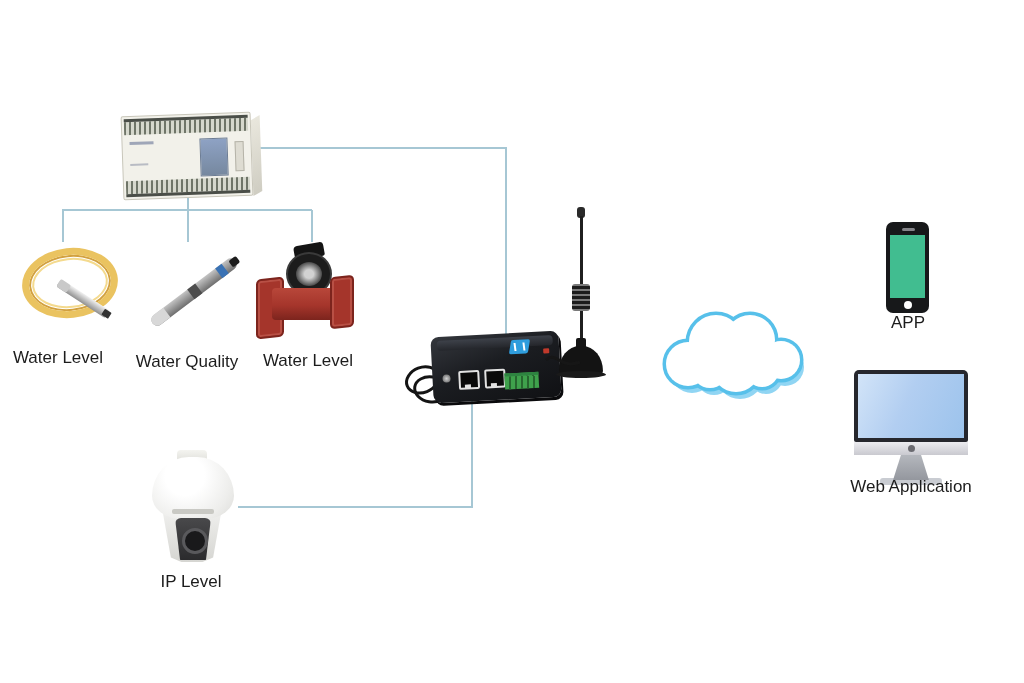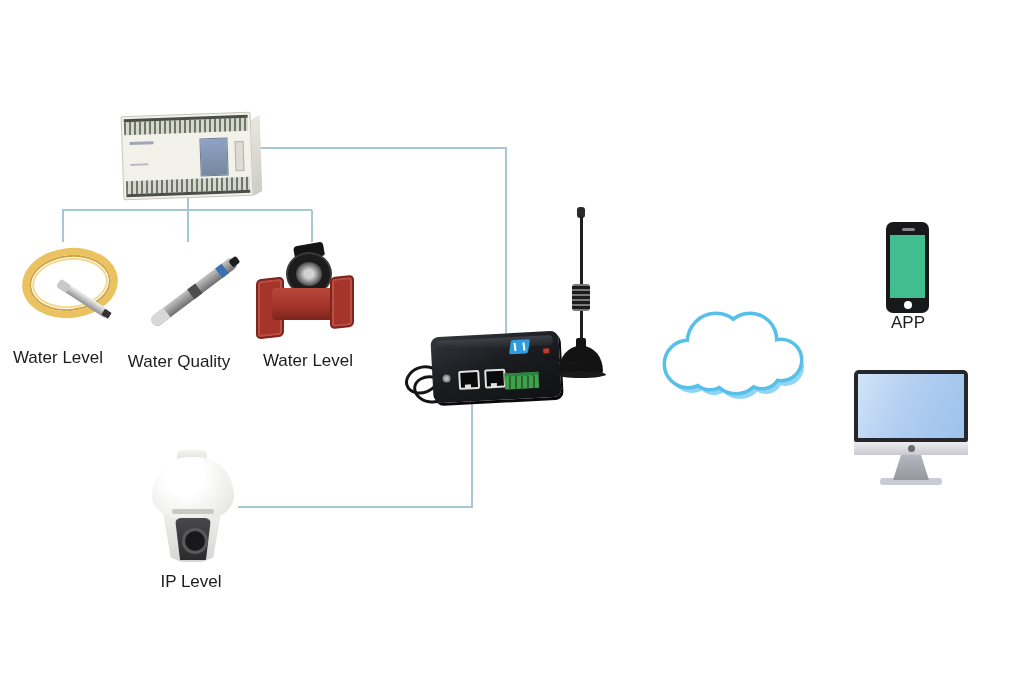--- a/index.html
+++ b/index.html
@@ -152,21 +152,21 @@
   <div class="dlabel" style="left:0;top:348px;width:116px">Water Level</div>
 
   <div class="wquality">
     <span class="wq-rod">
       <span class="wq-seg wq-silver"></span>
       <span class="wq-seg wq-joint"></span>
       <span class="wq-seg wq-blue"></span>
       <span class="wq-seg wq-tip"></span>
     </span>
   </div>
-  <div class="dlabel" style="left:116px;top:352px;width:126px">Water Quality</div>
+  <div class="dlabel" style="left:124px;top:352px;width:126px">Water Quality</div>
 
   <div class="wflow">
     <span class="wf-lid"></span>
     <span class="wf-dial"></span>
     <span class="wf-flange left"></span>
     <span class="wf-body"></span>
     <span class="wf-flange right"></span>
   </div>
   <div class="dlabel" style="left:248px;top:351px;width:120px">Water Level</div>
 
@@ -234,20 +234,21 @@
   <div class="dlabel" style="left:880px;top:313px;width:56px">APP</div>
 
   <div class="imac">
     <div class="imac-screen">
       <div class="imac-glass"></div>
     </div>
     <div class="imac-chin"></div>
     <div class="imac-stand"></div>
     <div class="imac-base"></div>
   </div>
+  <div class="dlabel" style="left:832px;top:477px;width:158px">Web Application</div>
 
   <div class="ipcam">
     <span class="cam-mount"></span>
     <span class="cam-body"></span>
     <span class="cam-dome"></span>
     <span class="cam-brand"></span>
     <span class="cam-lens">
       <span class="cam-lens-circle"></span>
     </span>
   </div>

